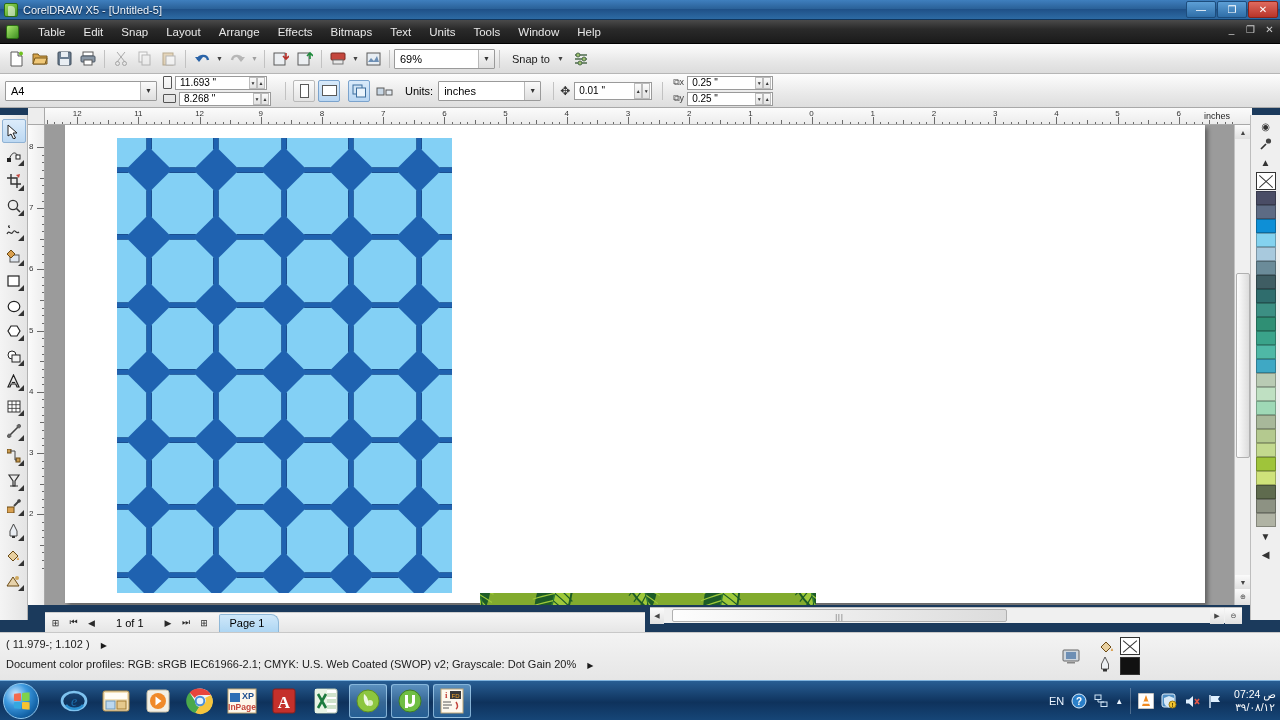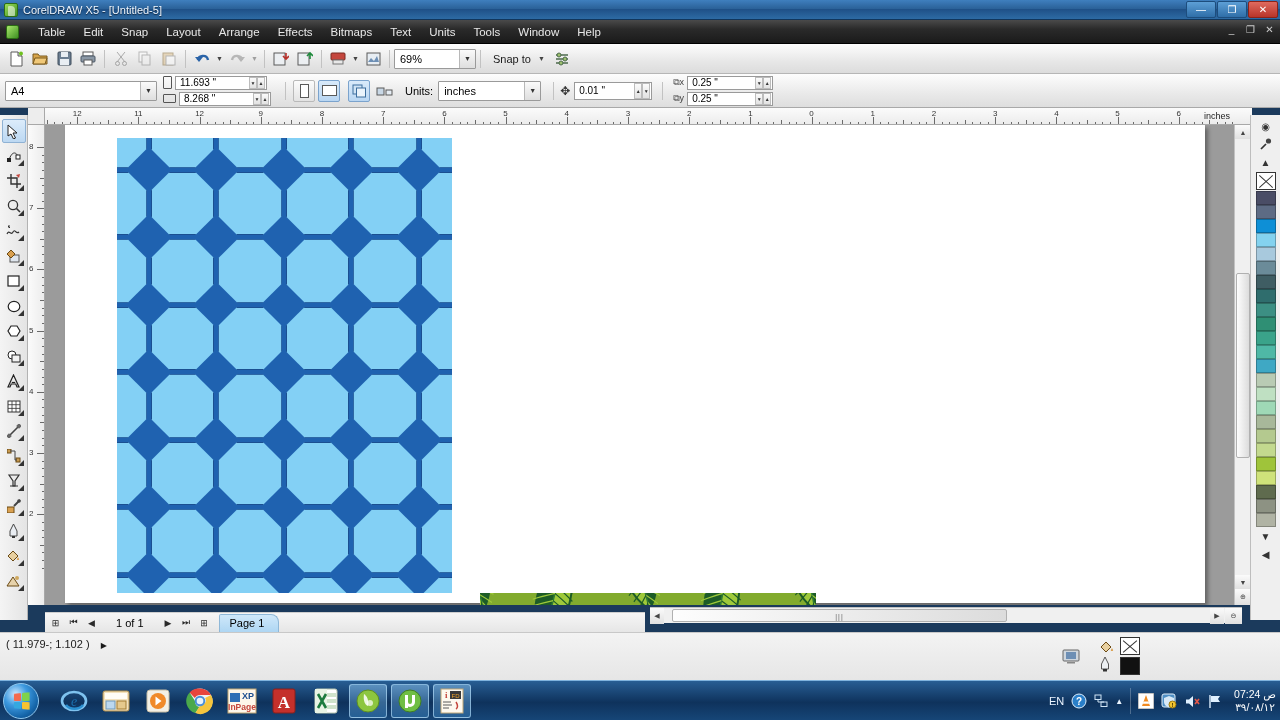--- a/index.html
+++ b/index.html
@@ -376,21 +376,21 @@
         </svg>
     </div>
     <div class="tb-arrow">▼</div>
     <div class="tb-btn">
       <svg class="ic" width="15" height="14" viewBox="0 0 15 14">
           <rect x="1" y="1" width="13" height="12" fill="#e7edf3" stroke="#5a5a5a"></rect>
           <path d="M2 10l3-4 3 3 3-5 2 6z" fill="#6d8fb5"></path>
         </svg>
     </div>
     <div class="tb-sep"></div>
-    <div class="combo" style="width:82px;height:20px;">
+    <div class="combo" style="width:101px;height:20px;">
       <span>69%</span>
       <span class="cb-arrow">▼</span>
     </div>
     <div class="tb-sep"></div>
     <div class="snapto">
       <span>Snap to</span>
       <span class="tb-arrow">▼</span>
     </div>
     <div class="tb-btn" style="margin-left:4px;">
       <svg class="ic" width="15" height="14" viewBox="0 0 15 14">
@@ -1920,20 +1920,24 @@
       </div>
     <div class="rp-ctl">▼</div>
     <div class="rp-ctl">◀</div>
   </div>
 
   <div class="statusbar">
     <div class="coord">
       <span>( 11.979-; 1.102  )</span>
       <span class="arrowmark">▶</span>
     </div>
+    <div class="cprof">
+      <span>Document color profiles: RGB: sRGB IEC61966-2.1; CMYK: U.S. Web Coated (SWOP) v2; Grayscale: Dot Gain 20%</span>
+      <span class="arrowmark">▶</span>
+    </div>
     <div class="fillout">
       <div style="margin-right:14px;">
         <svg class="ic" width="18" height="15" viewBox="0 0 18 15">
             <rect x="1" y="1" width="16" height="11" rx="1" fill="#cfd6dd" stroke="#666"></rect>
             <rect x="4" y="3" width="10" height="7" fill="#6d8fb5"></rect>
             <rect x="5" y="13" width="8" height="1.5" fill="#888"></rect>
           </svg>
       </div>
       <div class="fo-col">
         <span>

